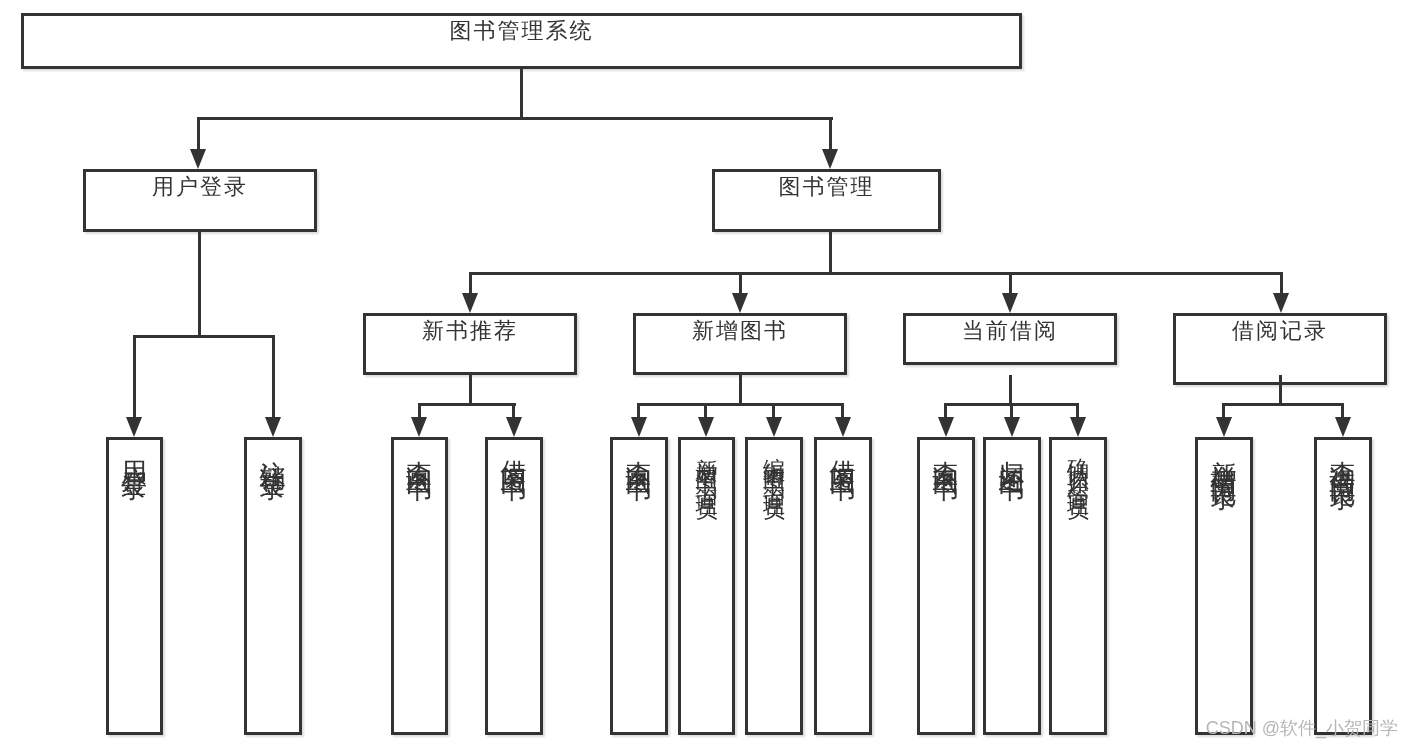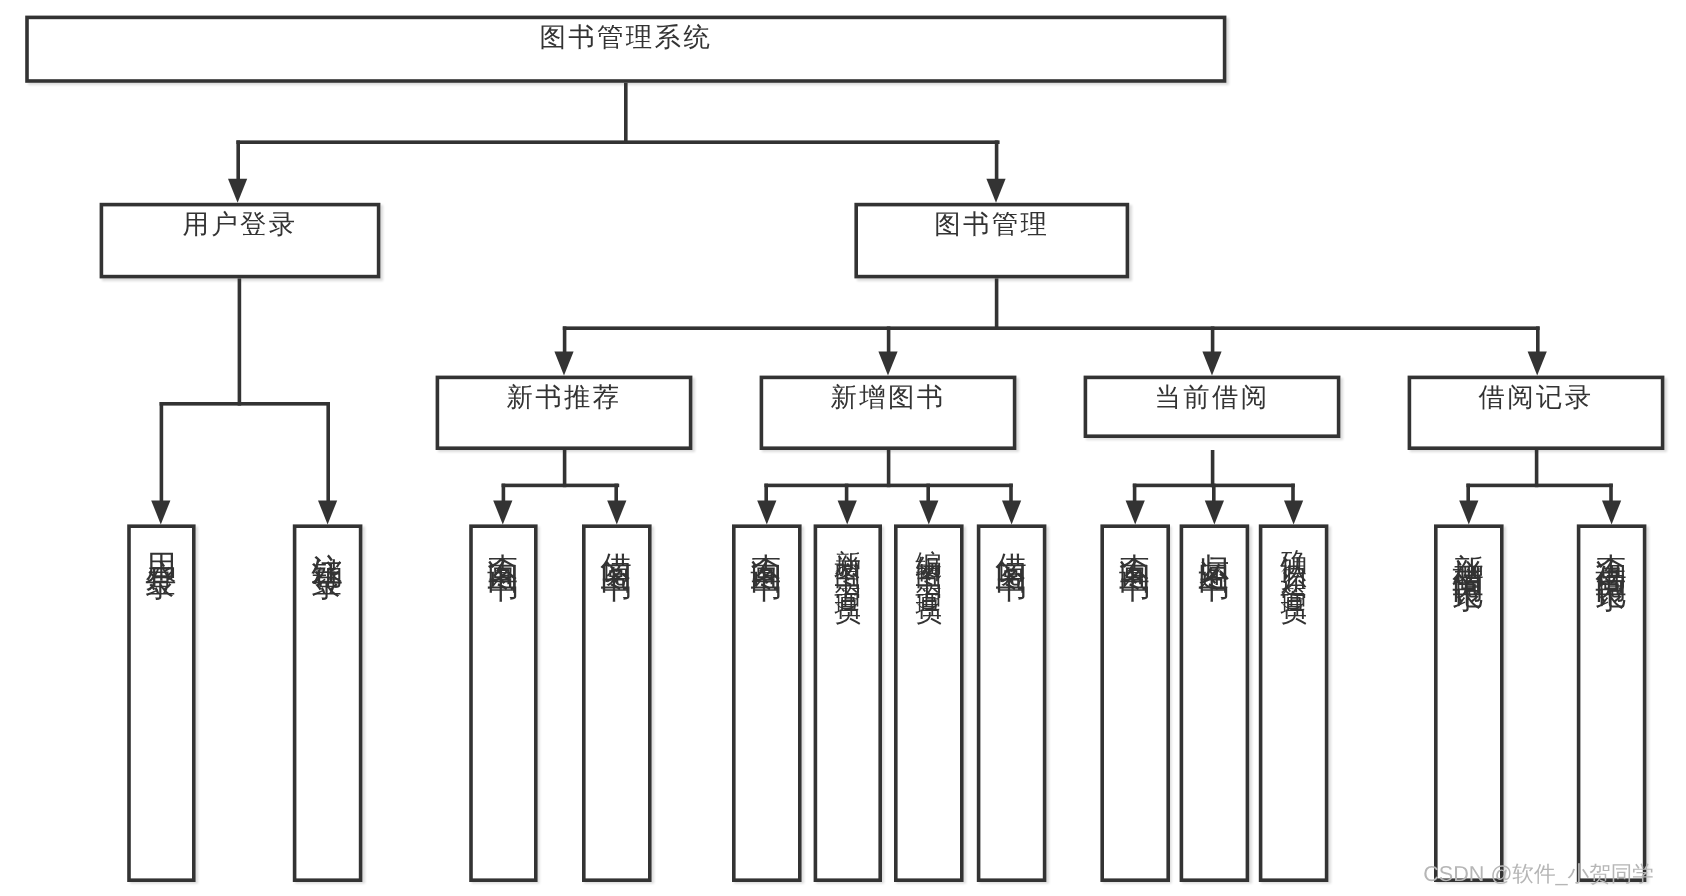--- a/index.html
+++ b/index.html
@@ -51,21 +51,21 @@
     border-left:8px solid transparent;
     border-right:8px solid transparent;
     border-top:20px solid var(--line);
   }
   .watermark{
     position:absolute;
     left:1186px;top:716px;width:212px;
     font-size:18px;
     color:var(--wm);
     white-space:nowrap;
-    text-align:left;
+    text-align:right;
   }
 </style>
 </head>
 <body>
 
 <div id="stage">
 
   <div class="box" style="left:21px;top:13px;width:1001px;height:56px">
     <span class="lbl">图书管理系统</span>
   </div>
@@ -79,21 +79,21 @@
 
   <div class="box" style="left:363px;top:313px;width:214px;height:62px">
     <span class="lbl">新书推荐</span>
   </div>
   <div class="box" style="left:633px;top:313px;width:214px;height:62px">
     <span class="lbl">新增图书</span>
   </div>
   <div class="box" style="left:903px;top:313px;width:214px;height:52px">
     <span class="lbl">当前借阅</span>
   </div>
-  <div class="box" style="left:1173px;top:313px;width:214px;height:62px">
+  <div class="box" style="left:1173px;top:313px;width:214px;height:72px">
     <span class="lbl">借阅记录</span>
   </div>
 
   <div class="box leaf" style="left:106px;width:57px">
     <span class="vtxt">用户登录</span>
   </div>
   <div class="box leaf" style="left:244px;width:58px">
     <span class="vtxt">注销登录</span>
   </div>
 

